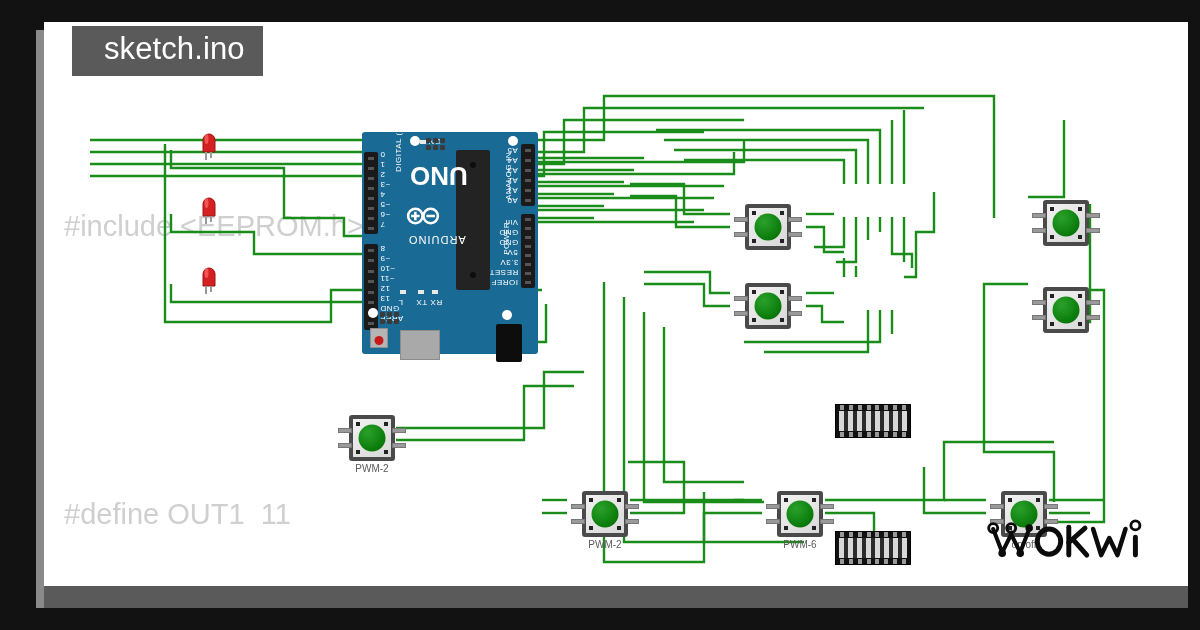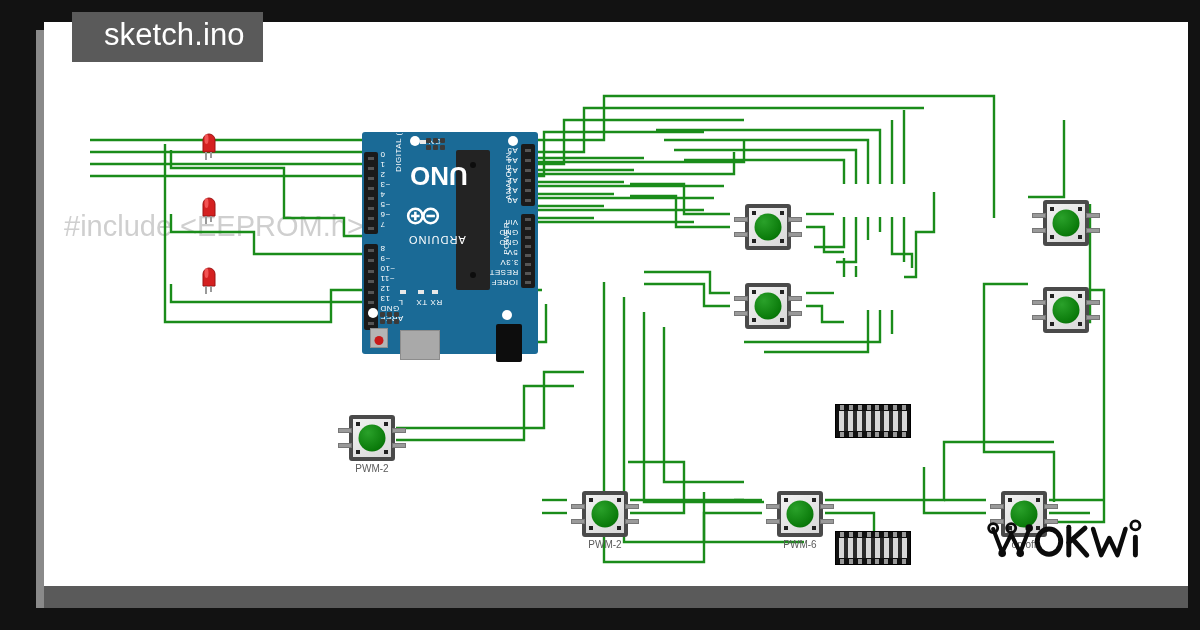--- a/index.html
+++ b/index.html
@@ -173,20 +173,21 @@
 <div id="root">
 
   <div class="shadow-edge"></div>
   <div class="bottom-bar"></div>
 
   <div class="canvas">
 
     <div class="code-layer">
       <div class="code-line">#include &lt;EEPROM.h&gt;</div>
       <div class="code-line"></div>
+      <div class="code-line">#define OUT1  11</div>
       
       
       
       
       
       
       
       
     </div>
 
@@ -648,15 +649,15 @@
           <path d="M119 18 L128 47 L137 28 L146 47 L155 18" fill="none" stroke="#0b0b0b" stroke-width="5" stroke-linecap="round" stroke-linejoin="round"></path>
 
           <path d="M166 27 L166 47" stroke="#0b0b0b" stroke-width="5.5" stroke-linecap="round" fill="none"></path>
           <circle cx="166" cy="14" r="5" fill="none" stroke="#0b0b0b" stroke-width="3.2"></circle>
         </g>
       </svg>
     </div>
 
   </div>
 
-  <div class="tab-chip" style="left:72px; top:12px;padding-left:32px;">sketch.ino</div>
+  <div class="tab-chip" style="left:72px; top:26px;padding-left:32px;">sketch.ino</div>
 
 </div>
 
 </body></html>

